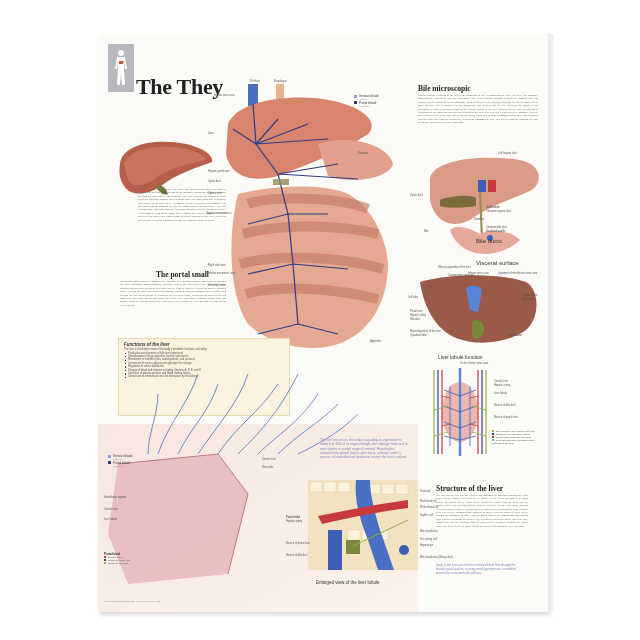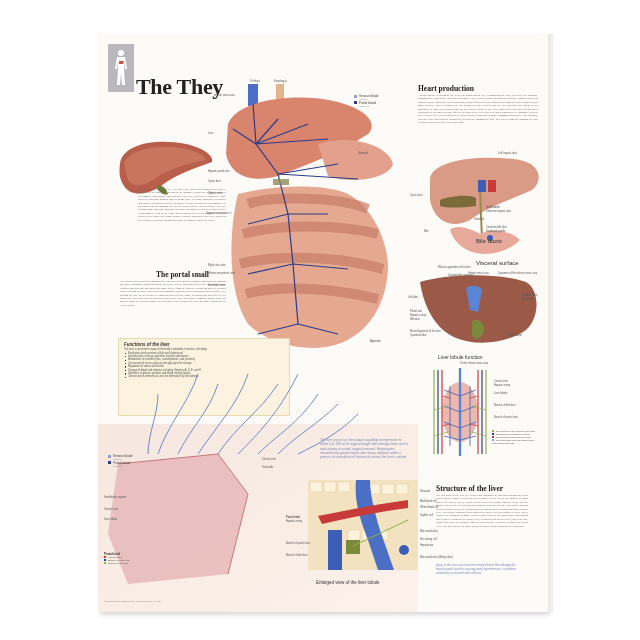--- a/index.html
+++ b/index.html
@@ -82,21 +82,21 @@
   <div class="abs label" style="left:272px;top:306px;">Appendix</div>
   <div class="abs label" style="left:260px;top:118px;">Stomach</div>
 
   <div class="abs" style="left:256px;top:60px;">
     <div class="leg-row"><span class="legend-sq" style="background:#8e9fd6"></span><span>Venous blood</span></div>
     <div class="leg-sub">(Filtered)</div>
     <div class="leg-row"><span class="legend-sq" style="background:#2d3c8a"></span><span>Portal blood</span></div>
     <div class="leg-sub">(unfiltered)</div>
   </div>
 
-  <div class="abs h2" style="left:320px;top:50px;">Heart production</div>
+  <div class="abs h2" style="left:320px;top:50px;">Bile microscopic</div>
   <div class="abs bodytext" style="left:320px;top:60px;width:120px;">A major digestive function of the liver is the production of bile, a combination of water, bile salts, bile pigments, phospholipids, cholesterol, and other substances. Bile is used during digestion to neutralize stomach acids and emulsify (break down) fats in the duodenum, which is attached to the stomach and forms the upper segment of the small intestine. Bile is produced by the hepatocytes and secreted into the bile canaliculi for storage in the gallbladder, a small, pear-shaped organ on the visceral surface of the liver. Much of the bile used in digestion is reabsorbed by the small intestine and later returned to the liver. Bile secretion is stimulated by a hormone, secretin. Bile exits the liver via the right and left hepatic ducts, which join to form a common hepatic duct. This combines with the cystic duct from the gallbladder, creating the common bile duct. Bile travels along the common bile duct to join the pancreatic duct in the duodenum.</div>
 
   <svg class="abs" style="left:322px;top:116px;" width="124" height="110" viewBox="0 0 124 110">
     <path d="M10 30 C10 10 60 4 100 10 C120 14 124 30 112 40 C90 50 70 56 50 70 C30 80 14 70 10 50 Z" fill="#d99a86"></path>
     <path d="M20 50 C30 46 50 44 56 48 L56 56 C40 58 26 58 20 56 Z" fill="#7b6a3a"></path>
     <path d="M60 40 L62 90" stroke="#9a8a50" stroke-width="2"></path>
     <rect x="58" y="30" width="8" height="12" fill="#3c5fb5"></rect>
     <rect x="68" y="30" width="8" height="12" fill="#c83a3a"></rect>
     <path d="M30 80 C40 110 80 110 100 90 C90 80 70 78 60 84 C50 78 36 74 30 80 Z" fill="#e6a99a"></path>
     <circle cx="70" cy="88" r="3" fill="#3c5fb5"></circle>

